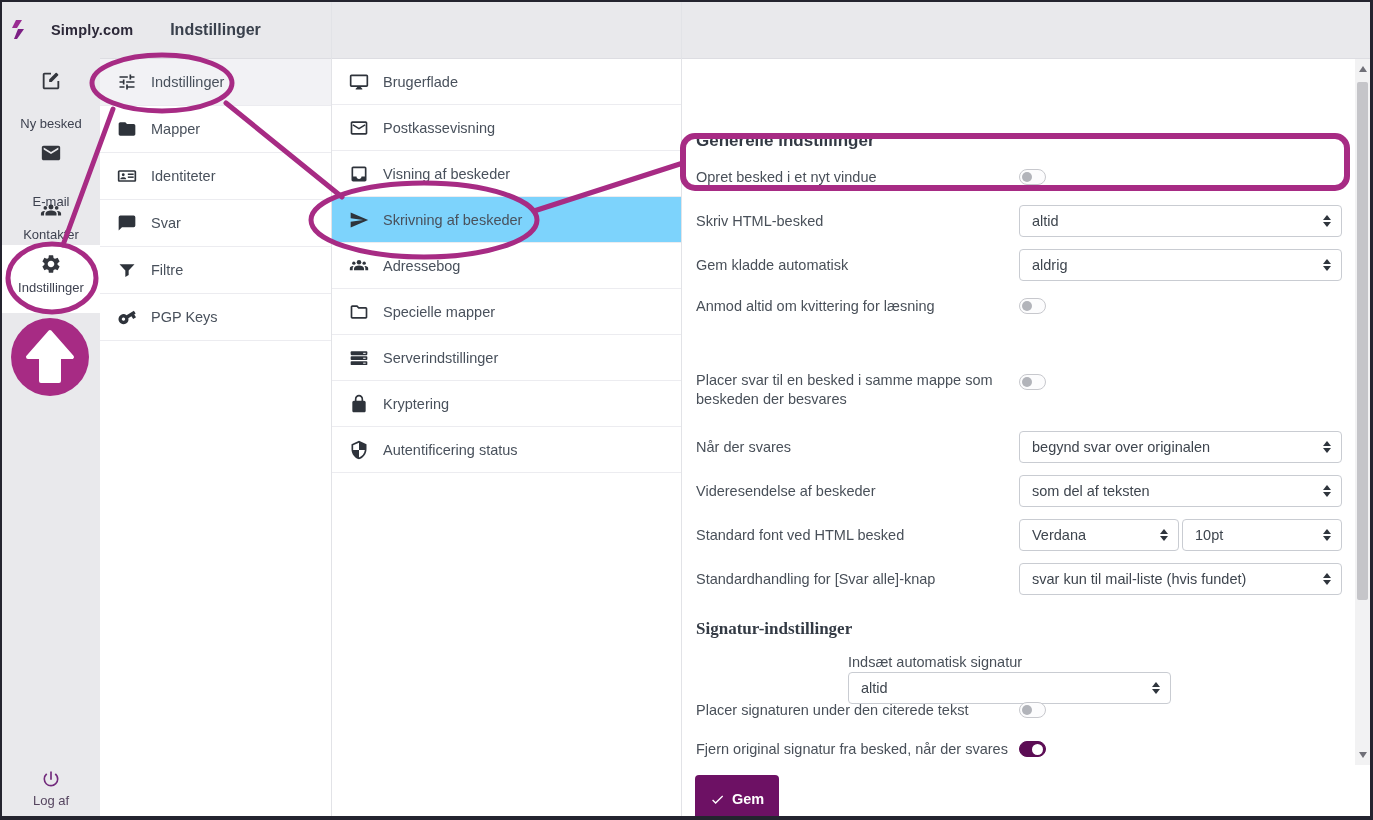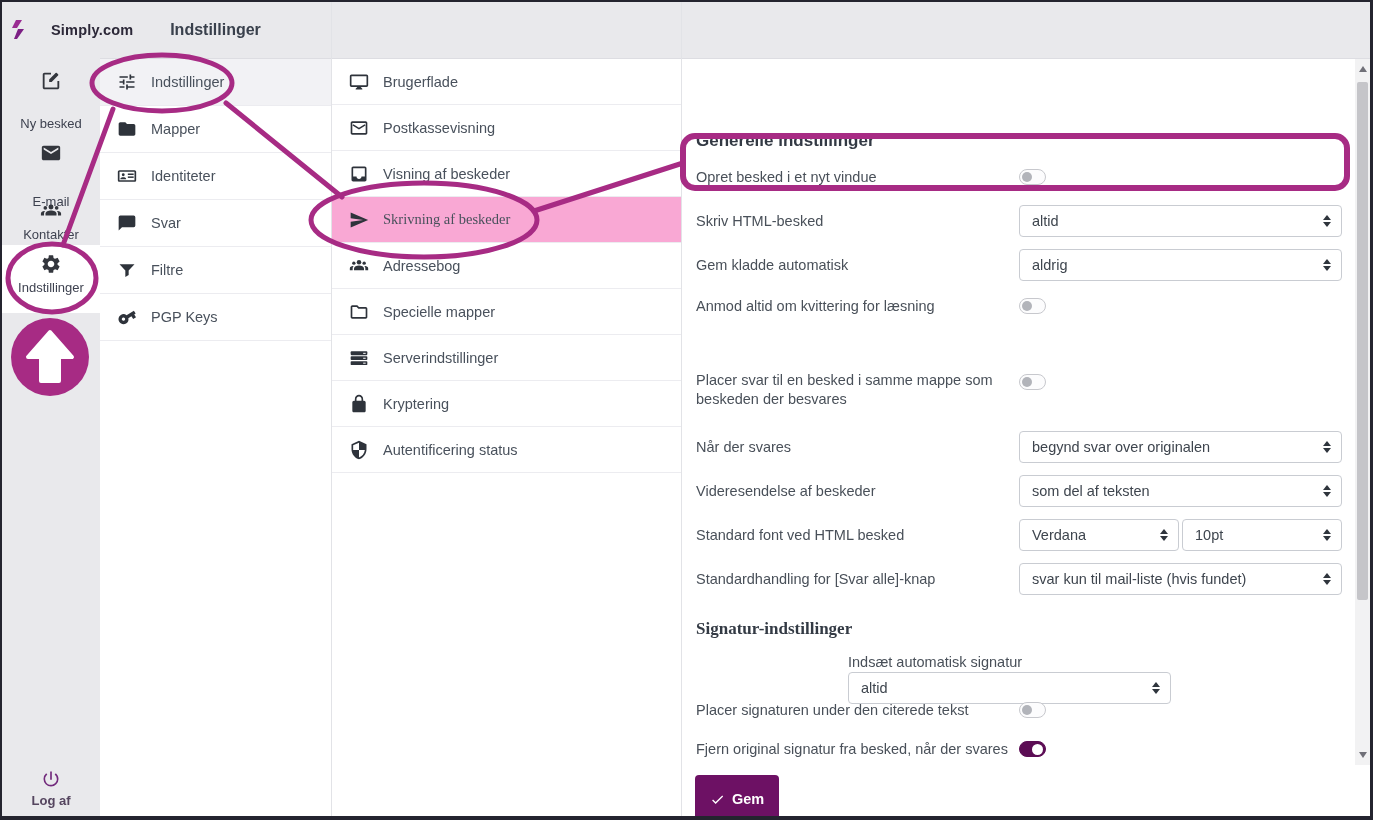--- a/index.html
+++ b/index.html
@@ -8,37 +8,37 @@
 
   
   .sidebar{position:absolute;left:0;top:0;width:98px;height:100%;background:#e9e9ec;z-index:2;}
   .logo{position:absolute;left:8px;top:18px;display:flex;align-items:center;gap:5px;}
   .logo-text{font-size:14.5px;font-weight:bold;color:#2c2838;letter-spacing:.2px;margin-left:20px;}
   .side-item{position:absolute;left:0;width:100%;display:flex;flex-direction:column;align-items:center;gap:5px;cursor:pointer;padding:8px 0;}
   .side-item .lbl{font-size:13px;color:#3e4250;}
   .side-item.selected{background:#ffffff;}
   .side-icon{width:22px;height:22px;fill:#33363d;}
   .side-logout{position:absolute;left:0;bottom:8px;width:100%;display:flex;flex-direction:column;align-items:center;gap:4px;cursor:pointer;}
-  .side-logout .lbl{font-size:13px;color:#55455f;font-weight:bold;}
+  .side-logout .lbl{font-size:13px;color:#55455f;font-weight:normal;}
   .side-logout svg{width:20px;height:20px;fill:#722a7c;}
 
   
   .col-header{height:57px;background:#e9e9ec;display:flex;align-items:center;justify-content:center;border-bottom:1px solid #dddde2;}
   .col-header .title{font-size:16px;font-weight:bold;color:#39404c;}
 
   
   .col1{position:absolute;left:98px;top:0;width:232px;height:100%;background:#fff;border-right:1px solid #e2e3e7;}
   .nav-item{display:flex;align-items:center;gap:14px;height:47px;padding-left:17px;border-bottom:1px solid #ececf0;cursor:pointer;font-size:14.5px;color:#49515c;}
   .nav-item.selected{background:#f2f2f5;}
   .nav-icon{width:20px;height:20px;fill:#2e333b;flex:none;}
 
   
   .col2{position:absolute;left:330px;top:0;width:350px;height:100%;background:#fff;border-right:1px solid #e2e3e7;}
   .col2 .nav-item{height:46px;}
-  .col2 .nav-item.selected{background:#f9a8d4;font-family:Liberation Serif, serif;}
+  .col2 .nav-item.selected{background:#7dd3fc;}
 
   
   .main{position:absolute;left:680px;top:0;right:0;height:100%;background:#fff;}
   .main-header{height:57px;background:#e9e9ec;border-bottom:1px solid #dddde2;}
   .main-body{position:relative;height:706px;}
   .heading{position:absolute;left:14px;font-size:17px;font-weight:bold;color:#333a44;}
   .row{position:absolute;left:14px;right:47px;display:flex;align-items:center;}
   .row-label{width:323px;flex:none;font-size:14.5px;color:#495059;line-height:19px;padding-right:18px;}
   .row-ctrl{width:323px;flex:none;display:flex;align-items:center;gap:3px;}
   .sel{height:32px;background:#fff;border:1px solid #c9ccd2;border-radius:4px;display:flex;align-items:center;padding:0 10px 0 12px;cursor:pointer;flex:1;min-width:0;}

